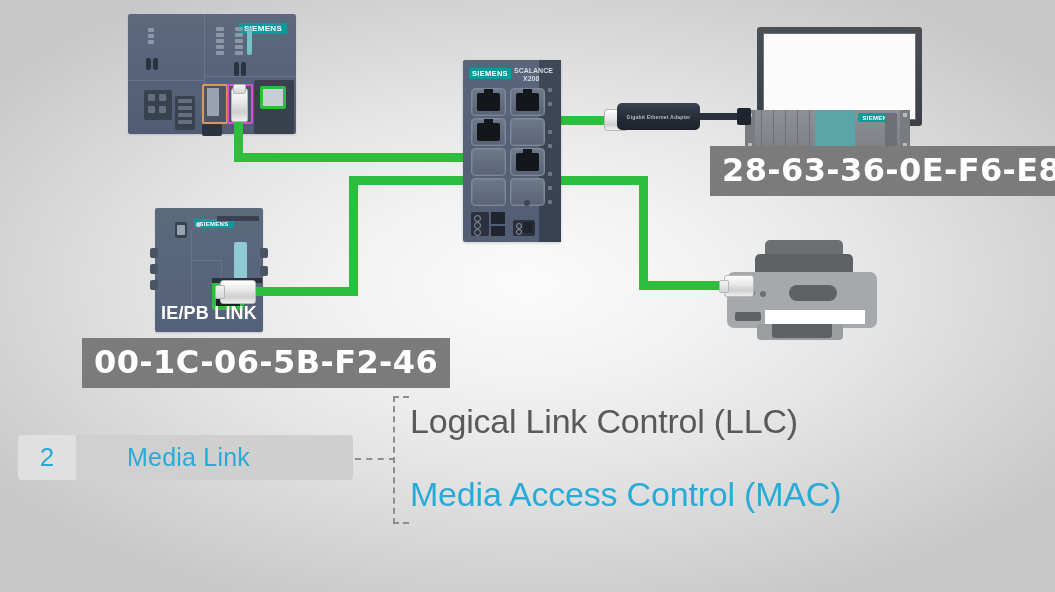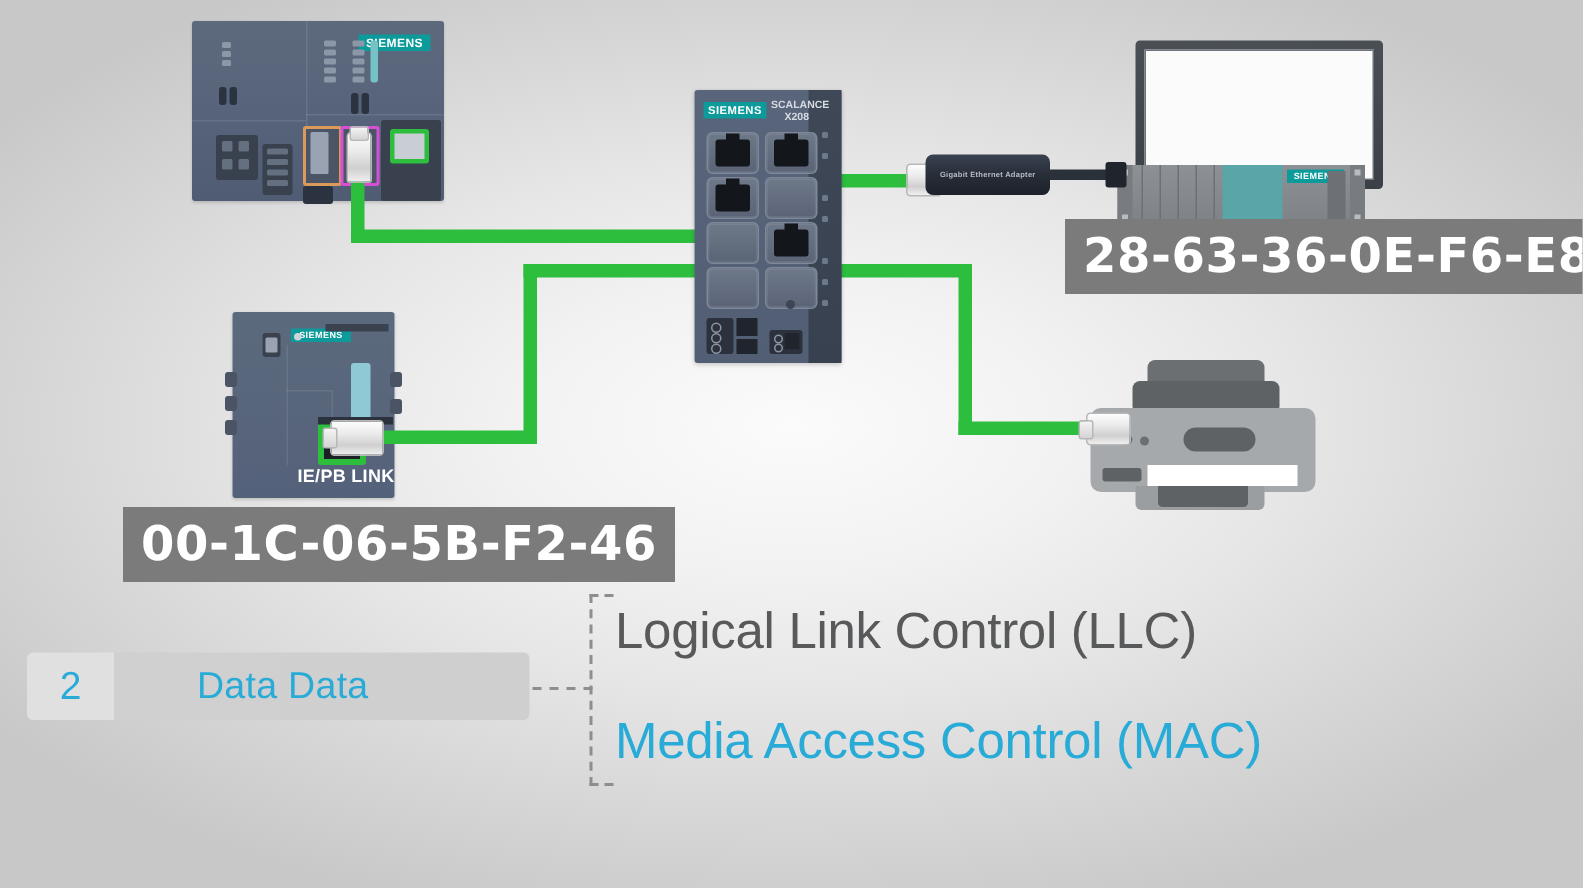--- a/index.html
+++ b/index.html
@@ -71,22 +71,22 @@
       background:linear-gradient(180deg,#8d9195 0%,#7e8286 100%);border-radius:2px;}
 
   
   #printer{left:727px;top:240px;width:150px;height:100px;}
 
   
   #iepb{left:155px;top:208px;width:108px;height:124px;
       background:linear-gradient(180deg,#5c6a7d 0%,#53607700 0%,#54617a 100%);
       background:linear-gradient(180deg,#5c6a7d 0%,#54617a 100%);
       border-radius:2px;box-shadow:0 1px 2px rgba(0,0,0,.14);}
-  #iepb .name{position:absolute;left:0;bottom:8px;width:100%;text-align:right;
-      color:#fff;font-size:12px;font-weight:bold;letter-spacing:.2px;}
+  #iepb .name{position:absolute;left:0;bottom:8px;width:100%;text-align:center;
+      color:#fff;font-size:18px;font-weight:bold;letter-spacing:.2px;}
 
   
   .macchip{
     position:absolute;background:#7b7b7b;color:#ffffff;
     font-size:32px;font-weight:bold;letter-spacing:.4px;
     padding:5px 12px 7px 12px;z-index:9;white-space:nowrap;
     font-family:"DejaVu Sans", sans-serif;
   }
 
   
@@ -315,21 +315,21 @@
   <div class="plug" style="left:724px;top:275px;width:28px;height:20px;">
     <div class="body"></div>
       <div class="tab" style="left:-5px;top:5px;width:8px;height:11px;"></div>
   </div>
 
   <div class="macchip" style="left:82px;top:338px;">00-1C-06-5B-F2-46</div>
   <div class="macchip" style="left:710px;top:146px;">28-63-36-0E-F6-E8</div>
 
   <div id="layerrow">
     <div class="num">2</div>
-    <div class="lbl">Data Data</div>
+    <div class="lbl">Media Link</div>
   </div>
 
   <div class="dashline" style="left:355px;top:458px;width:40px;"></div>
   <div id="bracket"></div>
 
   <div class="bigtext" id="llc">Logical Link Control (LLC)</div>
   <div class="bigtext" id="mac">Media Access Control (MAC)</div>
 
 
 </div>

